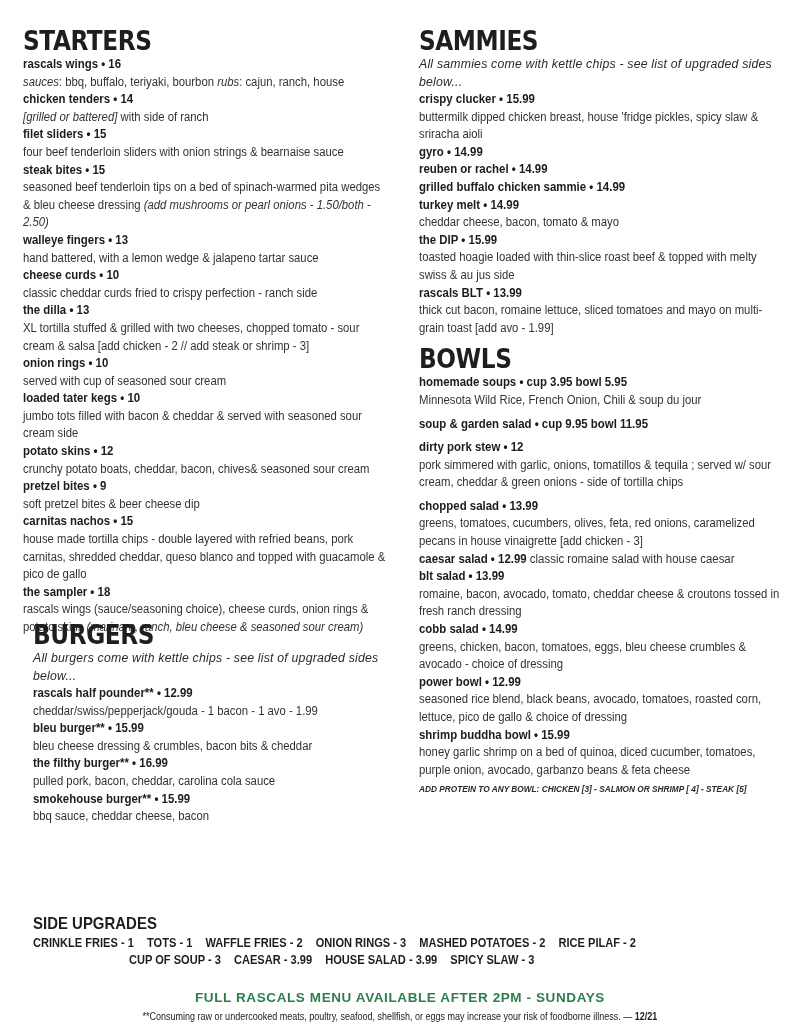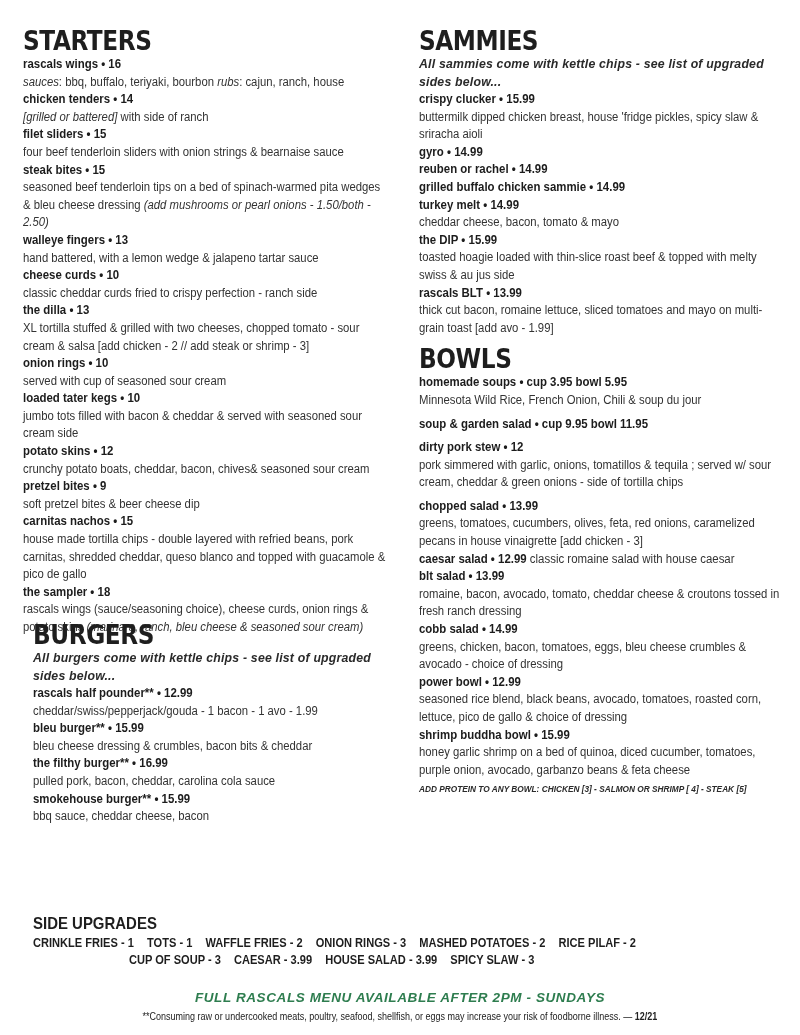--- a/index.html
+++ b/index.html
@@ -5,41 +5,41 @@
   html, body { margin:0; padding:0; background:#ffffff; }
   body { width:800px; height:1035px; position:relative; overflow:hidden;
          font-family:"Liberation Sans", sans-serif; color:#222; }
   .page { position:absolute; left:0; top:0; width:800px; height:1035px; }
   .col { position:absolute; top:26px; }
   .col-left { left:23px; width:370px; }
   .col-right { left:419px; width:370px; }
   .section-title { font-family:"DejaVu Sans", sans-serif; font-weight:bold;
     font-size:27px; letter-spacing:-0.5px; line-height:30px; color:#1e1e1e;
     transform:scaleX(0.86); transform-origin:left; margin:0; }
-  .section-note { font-style:italic; font-weight:bold; font-size:12.3px;
+  .section-note { font-style:italic; font-weight:normal; font-size:12.3px;
     line-height:17.5px; color:#2a2a2a; letter-spacing:0.2px; }
   .item-name { font-weight:bold; font-size:12.3px; line-height:17.6px; color:#1c1c1c;
     transform:scaleX(0.93); transform-origin:left; white-space:nowrap; }
   .item-desc { font-size:12.3px; line-height:17.6px; color:#333;
     transform:scaleX(0.92); transform-origin:left; width:108%; }
   .item-desc .it { font-style:italic; }
   .gap { height:6px; }
   .burgers-block { position:absolute; left:33px; top:620px; width:370px; }
   .bowls-block { margin-top:7px; }
   .protein-note { font-style:italic; font-weight:bold; font-size:9px; letter-spacing:0px;
     color:#2a2a2a; margin-top:5px; transform:scaleX(0.92); transform-origin:left; white-space:nowrap; }
   .sides { position:absolute; left:33px; top:914px; width:760px; }
   .sides-title { font-weight:bold; font-size:17px; color:#1e1e1e;
     transform:scaleX(0.88); transform-origin:left; line-height:20px; }
   .sides-row { font-weight:bold; font-size:13.5px; color:#1e1e1e; line-height:17px;
     white-space:nowrap; transform:scaleX(0.82); transform-origin:left; }
   .sides-row span { margin-right:16px; }
   .sides-row.r2 { margin-left:96px; }
   .footer { position:absolute; left:0; top:989px; width:800px; text-align:center; }
-  .footer-promo { font-weight:bold; font-size:13.5px; color:#2e7d4f; letter-spacing:0.6px; line-height:17px;font-style:italic; }
+  .footer-promo { font-weight:bold; font-size:13.5px; color:#2e7d4f; letter-spacing:0.6px; line-height:17px; }
   .footer-disclaimer { font-size:10px; color:#222; line-height:13px;
     display:inline-block; transform:scaleX(0.9); }
   .footer-disclaimer b { font-weight:bold; }
 </style>
 </head>
 <body>
 
 <div class="page">
 
   <div class="col col-left">

